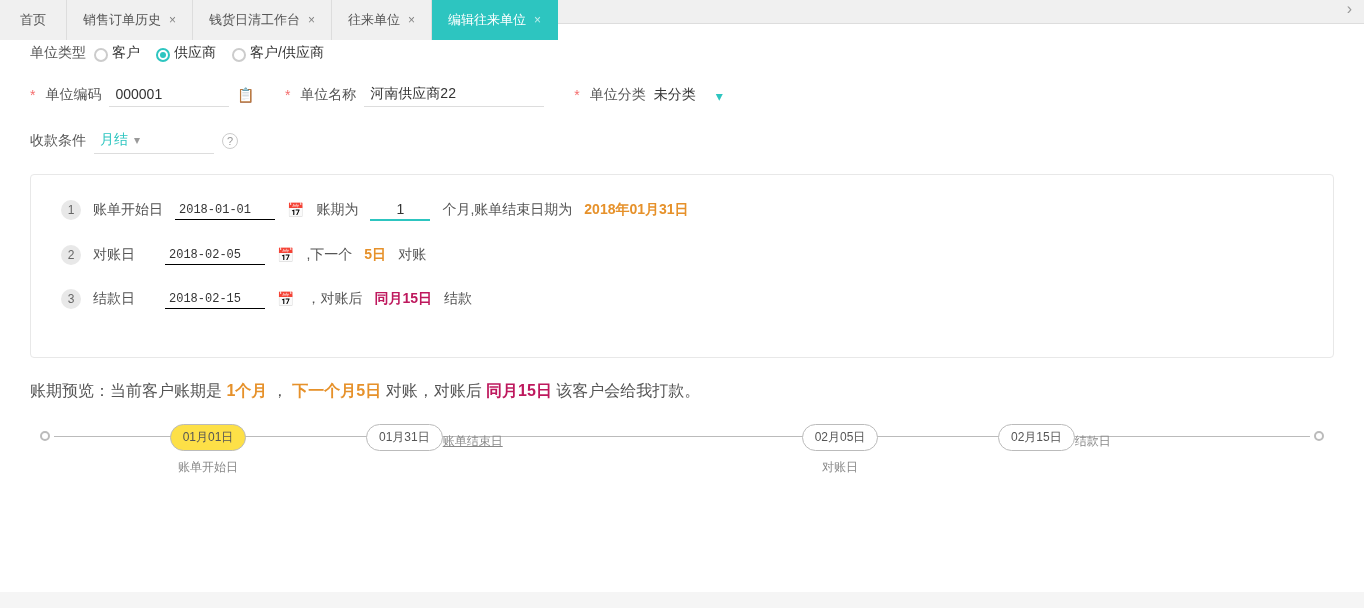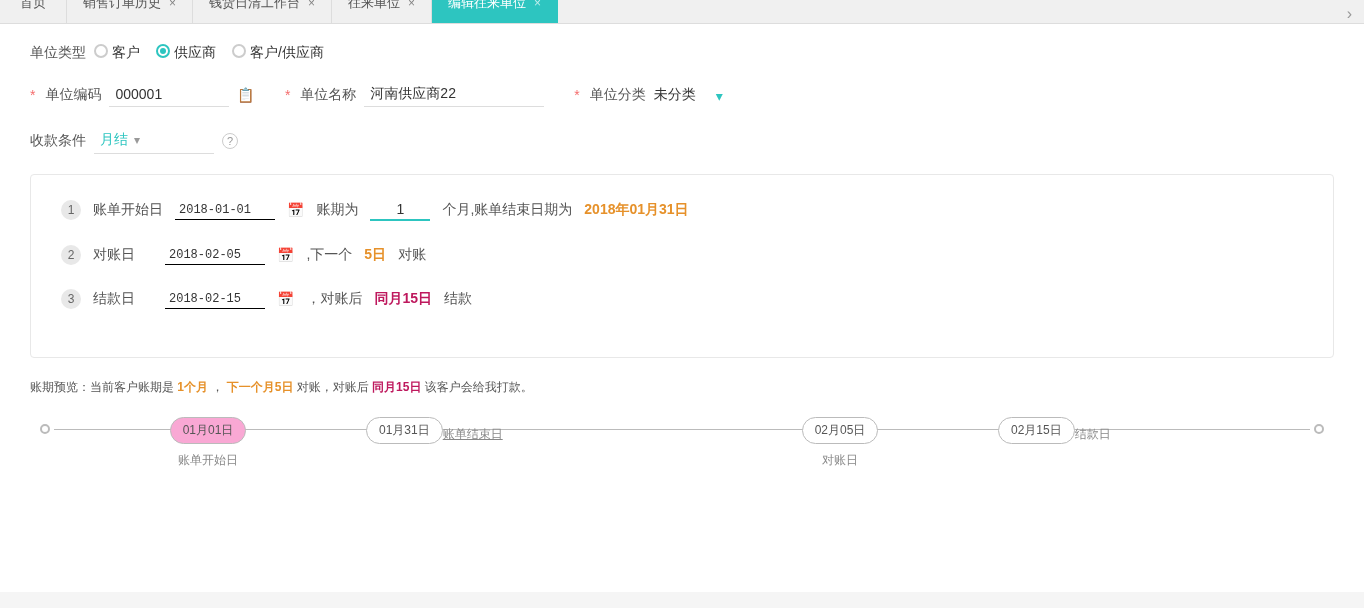--- a/index.html
+++ b/index.html
@@ -1,21 +1,21 @@
 <!DOCTYPE html>
 <html><head>
   <meta charset="utf-8">
   <style>
     * { box-sizing: border-box; margin: 0; padding: 0; }
     body { font-family: 'Microsoft YaHei', '微软雅黑', sans-serif; font-size: 14px; background: #f5f5f5; color: #333; }
 
     
     .tab-bar {
       display: flex;
-      align-items: flex-end;
+      align-items: flex-start;
       background: #f0f0f0;
       border-bottom: 1px solid #ddd;
       height: 24px;
       padding: 0;
     }
     .tab-item {
       display: flex;
       align-items: center;
       padding: 0 16px;
       height: 40px;
@@ -75,21 +75,21 @@
       color: #f56c6c;
       margin-right: 2px;
     }
     .radio-group {
       display: flex;
       align-items: center;
       gap: 16px;
     }
     .radio-item {
       display: flex;
-      align-items: flex-start;
+      align-items: flex-end;
       gap: 4px;
       cursor: pointer;
     }
     .radio-circle {
       width: 14px;
       height: 14px;
       border-radius: 50%;
       border: 2px solid #ccc;
       display: flex;
       align-items: center;
@@ -214,21 +214,21 @@
       font-size: 14px;
       width: 60px;
       color: #333;
       text-align: center;
     }
     .highlight-orange { color: #e6912a; font-weight: bold; }
     .highlight-teal { color: #be185d; font-weight: bold; }
 
     
     .preview-text {
-      font-size: 12px;
+      font-size: 16px;
       color: #555;
       margin-bottom: 20px;
       line-height: 1.6;
     }
   </style>
 </head>
 <body>
 
 <div class="tab-bar">
   <div class="tab-item">
@@ -354,21 +354,21 @@
 
   <div style="position: relative; margin: 0 10px;">
 
     <div style="position: absolute; top: 12px; left: 14px; right: 14px; height: 1px; background: #bbb; z-index: 0;"></div>
 
     <div style="display: flex; align-items: flex-start; position: relative; z-index: 1;">
 
       <div style="width: 10px; height: 10px; border-radius: 50%; border: 2px solid #bbb; background: #fff; margin-top: 7px; flex-shrink: 0;"></div>
 
       <div style="flex: 1; display: flex; flex-direction: column; align-items: center;">
-        <div style="border: 1px solid #bbb; border-radius: 14px; padding: 4px 12px; font-size: 12px; color: #555; background: #f9a8d4;">01月01日</div>
+        <div style="border: 1px solid #bbb; border-radius: 14px; padding: 4px 12px; font-size: 12px; color: #555; background: #fde047;">01月01日</div>
         <div style="font-size: 12px; color: #888; margin-top: 8px;">账单开始日</div>
       </div>
 
       <div style="flex: 1; display: flex; flex-direction: row; align-items: center;">
         <div style="border: 1px solid #bbb; border-radius: 14px; padding: 4px 12px; font-size: 12px; color: #555; background: #fff;">01月31日</div>
         <div style="font-size: 12px; color: #888; margin-top: 8px; text-decoration: underline;">账单结束日</div>
       </div>
 
       <div style="flex: 1; display: flex; flex-direction: column; align-items: center;">
         <div style="border: 1px solid #bbb; border-radius: 14px; padding: 4px 12px; font-size: 12px; color: #555; background: #fff;">02月05日</div>

